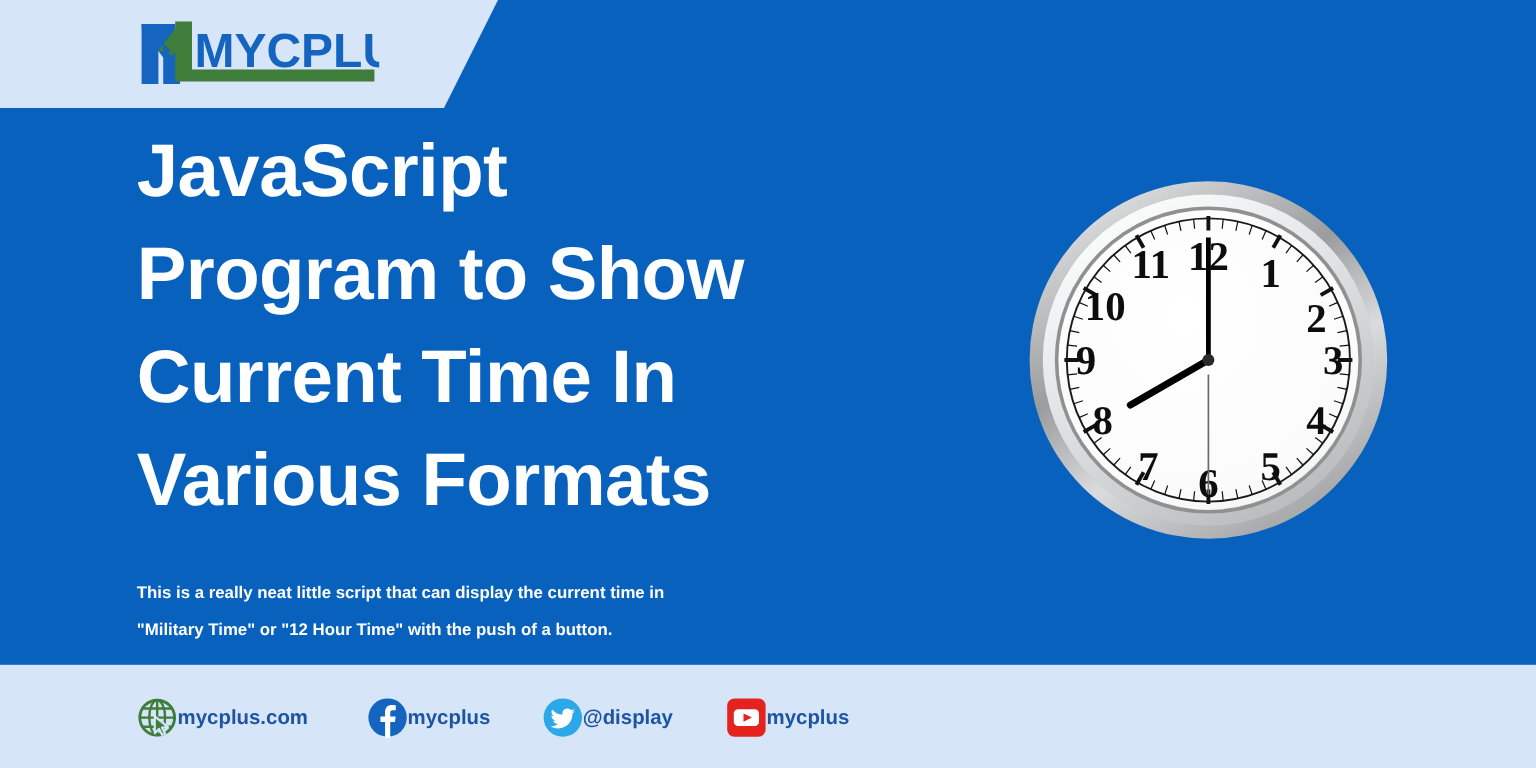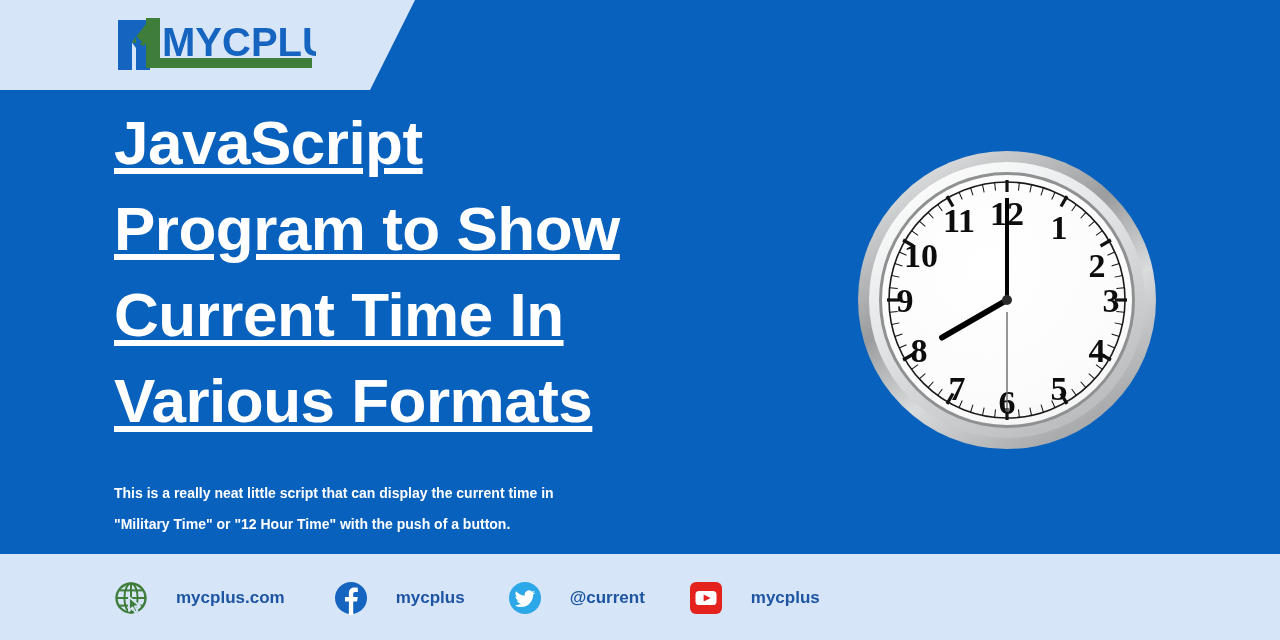--- a/index.html
+++ b/index.html
@@ -25,21 +25,20 @@
 
   
   .hero-title{
     position:absolute; left:114px; top:100px; width:700px;
     color:#ffffff;
     font-size:62px;
     font-weight:700;
     line-height:86px;
     letter-spacing:-0.5px;
     white-space:pre-line;
-    text-decoration:underline;
   }
   .hero-sub{
     position:absolute; left:114px; top:478px; width:720px;
     color:#ffffff;
     font-size:14px;
     font-weight:700;
     line-height:31px;
     white-space:pre-line;
   }
 
@@ -56,21 +55,21 @@
   }
   .footer-items{
     position:absolute; left:114px; top:578px;
     display:flex; align-items:center;
   }
   .footer-item{
     display:flex; align-items:center; height:40px;
   }
   .footer-item .ic{ width:34px; height:34px; display:block; flex:0 0 34px; }
   .footer-item .lbl{
-    margin-left:28px;
+    margin-left:0;
     color:#1D55A3;
     font-size:17px;
     font-weight:600;
     white-space:nowrap;
   }
   .gap-1{ width:49px; }
   .gap-2{ width:43px; }
   .gap-3{ width:44px; }
 </style>
 </head>
@@ -256,21 +255,21 @@
       <circle cx="17" cy="17" r="16" fill="#2CA8E8"></circle>
       <path d="M27.2 11.4c-.76.34-1.57.56-2.42.67a4.2 4.2 0 0 0 1.85-2.33
                c-.81.48-1.71.83-2.67 1.02a4.2 4.2 0 0 0-7.16 3.83
                c-3.5-.18-6.6-1.85-8.67-4.4a4.2 4.2 0 0 0 1.3 5.6
                c-.69-.02-1.33-.21-1.9-.52v.05a4.2 4.2 0 0 0 3.37 4.12
                c-.62.17-1.28.2-1.9.07a4.2 4.2 0 0 0 3.92 2.92
                a8.44 8.44 0 0 1-6.22 1.74 11.9 11.9 0 0 0 6.45 1.89
                c7.74 0 11.98-6.41 11.98-11.97l-.01-.55
                a8.55 8.55 0 0 0 2.08-2.16z" fill="#ffffff"></path>
     </svg>
-    <span class="lbl">@current</span>
+    <span class="lbl">@display</span>
   </div>
 
   <div class="gap-3"></div>
 
   <div class="footer-item">
     <svg class="ic" viewBox="0 0 34 34">
       <rect x="1" y="1" width="32" height="32" rx="6" ry="6" fill="#E5231E"></rect>
       <rect x="6.5" y="10" width="21" height="14" rx="3.6" ry="3.6" fill="#ffffff"></rect>
       <polygon points="14.6,13.6 21.6,17 14.6,20.4" fill="#E5231E"></polygon>
     </svg>

